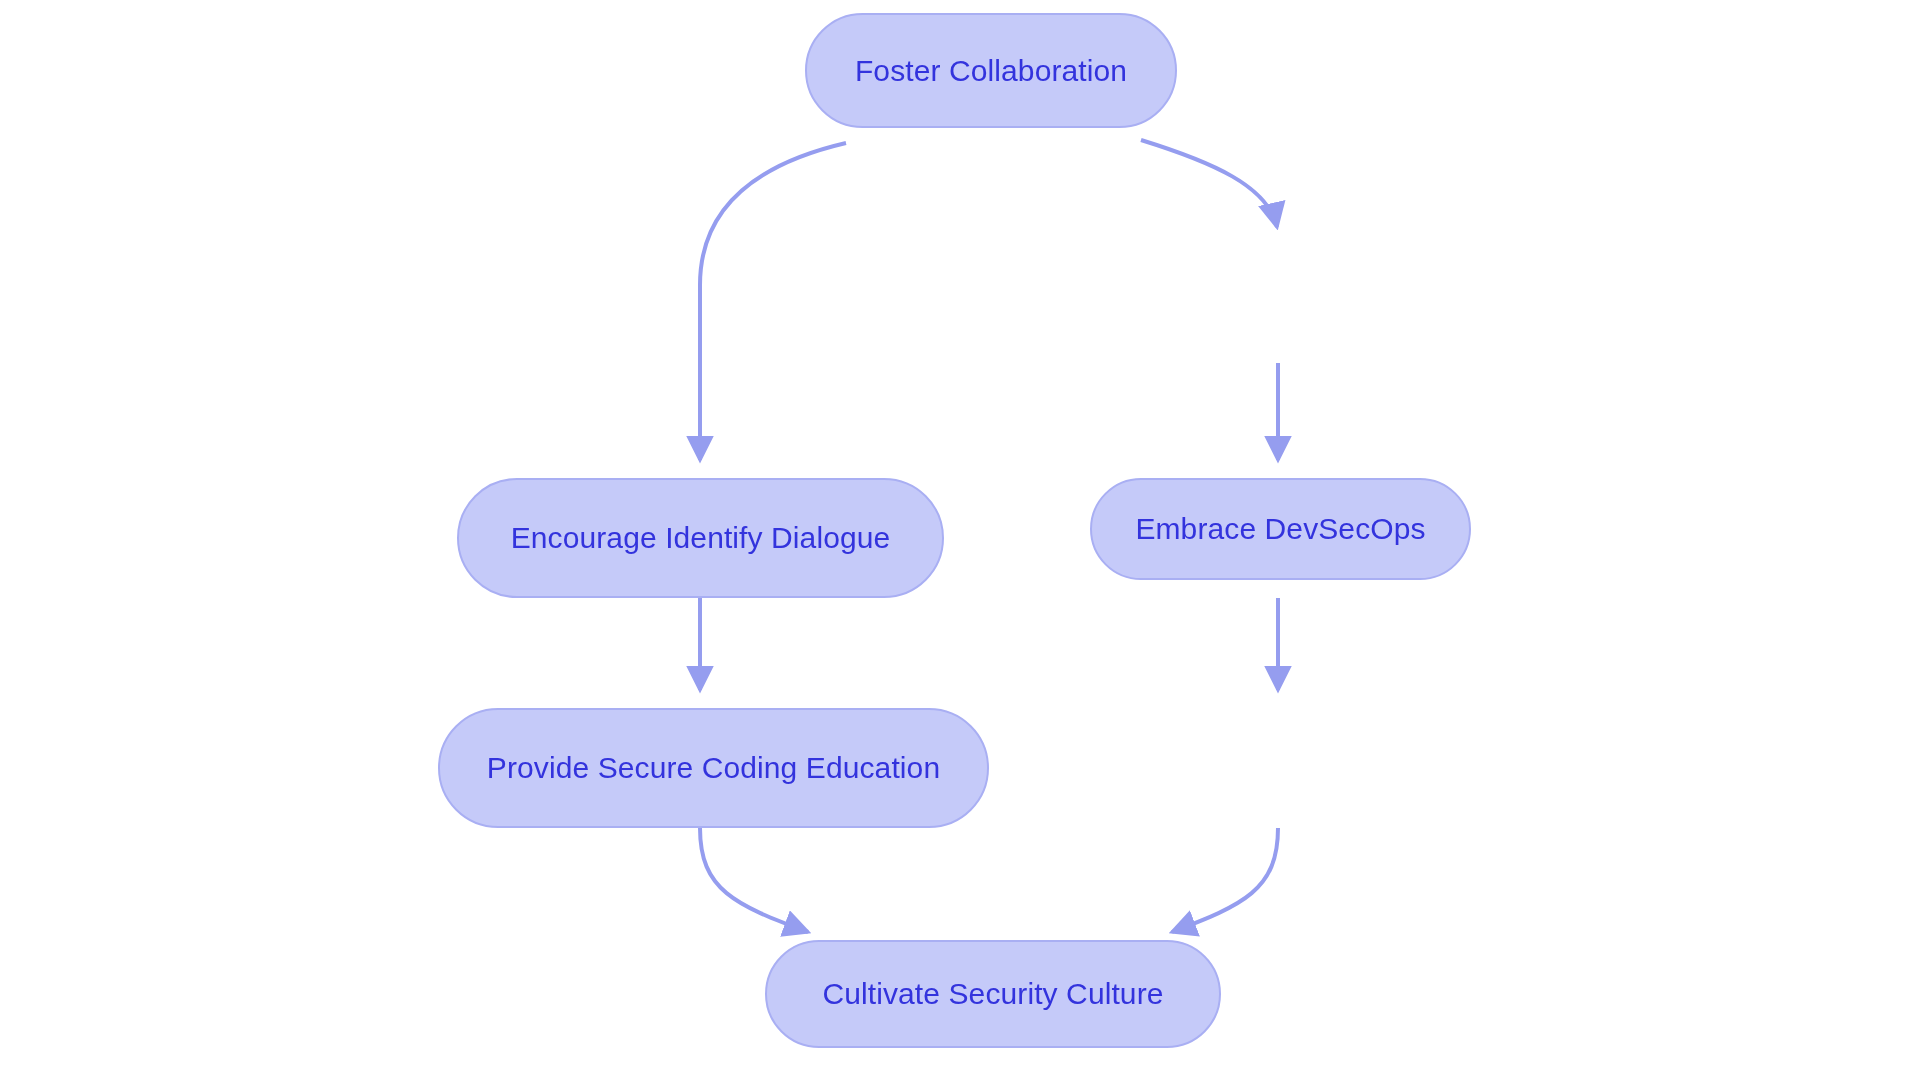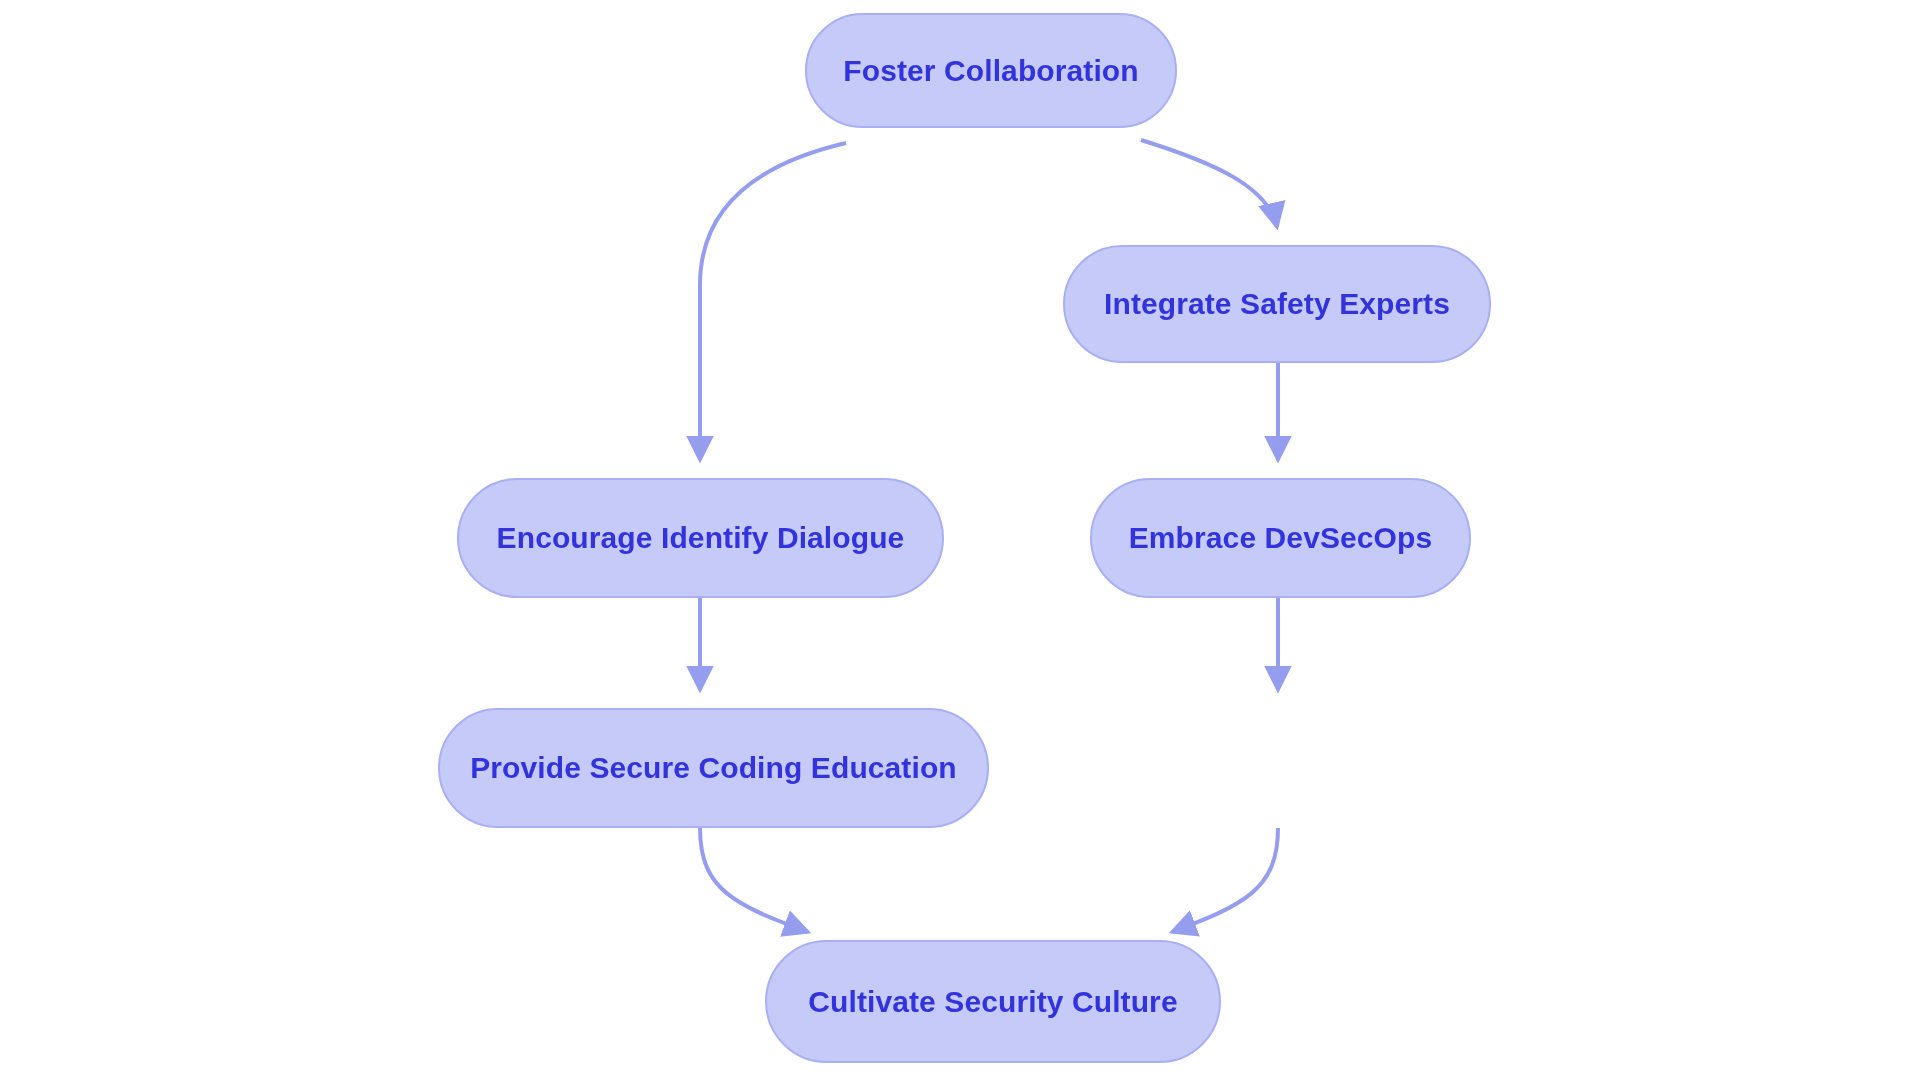--- a/index.html
+++ b/index.html
@@ -37,30 +37,29 @@
     font-family: "Liberation Sans", sans-serif;
     font-size: 30px;
     font-weight: 400;
     letter-spacing: 0.1px;
     white-space: nowrap;
     cursor: pointer;
   }
   .node .label {
     pointer-events: none;
     line-height: 1;
-    font-weight: bold;
   }
   
   #node-foster-collaboration   { left: 805px;  top: 13px;  width: 372px; height: 115px; }
   #node-integrate-safety-experts { left: 1063px; top: 245px; width: 428px; height: 118px; }
   #node-encourage-ongoing-dialogue { left: 457px;  top: 478px; width: 487px; height: 120px; }
-  #node-embrace-devsecops      { left: 1090px; top: 478px; width: 381px; height: 120px; }
+  #node-embrace-devsecops      { left: 1090px; top: 478px; width: 381px; height: 102px; }
   #node-provide-secure-coding-education { left: 438px;  top: 708px; width: 551px; height: 120px; }
   #node-identify-security-gaps { left: 1082px; top: 708px; width: 397px; height: 120px; }
-  #node-cultivate-security-culture { left: 765px;  top: 940px; width: 456px; height: 123px; }
+  #node-cultivate-security-culture { left: 765px;  top: 940px; width: 456px; height: 108px; }
 </style>
 </head>
 <body>
 
 <div id="canvas">
 
   <svg id="edges" viewBox="0 0 1920 1083" width="1920" height="1083" xmlns="http://www.w3.org/2000/svg">
     <defs>
       <marker id="arrowhead" viewBox="0 0 12 12" refX="10.5" refY="6" markerWidth="7" markerHeight="7" orient="auto-start-reverse" markerUnits="strokeWidth">
         <path d="M 0 0 L 12 6 L 0 12 z" fill="#959DEF"></path>
@@ -79,23 +78,20 @@
 
     <path d="M 700 828 C 700 890, 735 905, 808 932" fill="none" stroke="#959DEF" stroke-width="4" marker-end="url(#arrowhead)"></path>
 
     <path d="M 1278 828 C 1278 890, 1243 905, 1172 932" fill="none" stroke="#959DEF" stroke-width="4" marker-end="url(#arrowhead)"></path>
   </svg>
 
   <div class="node" id="node-foster-collaboration">
     <span class="label">Foster Collaboration</span>
   </div>
 
-  <div class="node" id="node-integrate-safety-experts">
-    <span class="label">Integrate Safety Experts</span>
-  </div>
 
   <div class="node" id="node-encourage-ongoing-dialogue">
     <span class="label">Encourage Identify Dialogue</span>
   </div>
 
   <div class="node" id="node-embrace-devsecops">
     <span class="label">Embrace DevSecOps</span>
   </div>
 
   <div class="node" id="node-provide-secure-coding-education">

